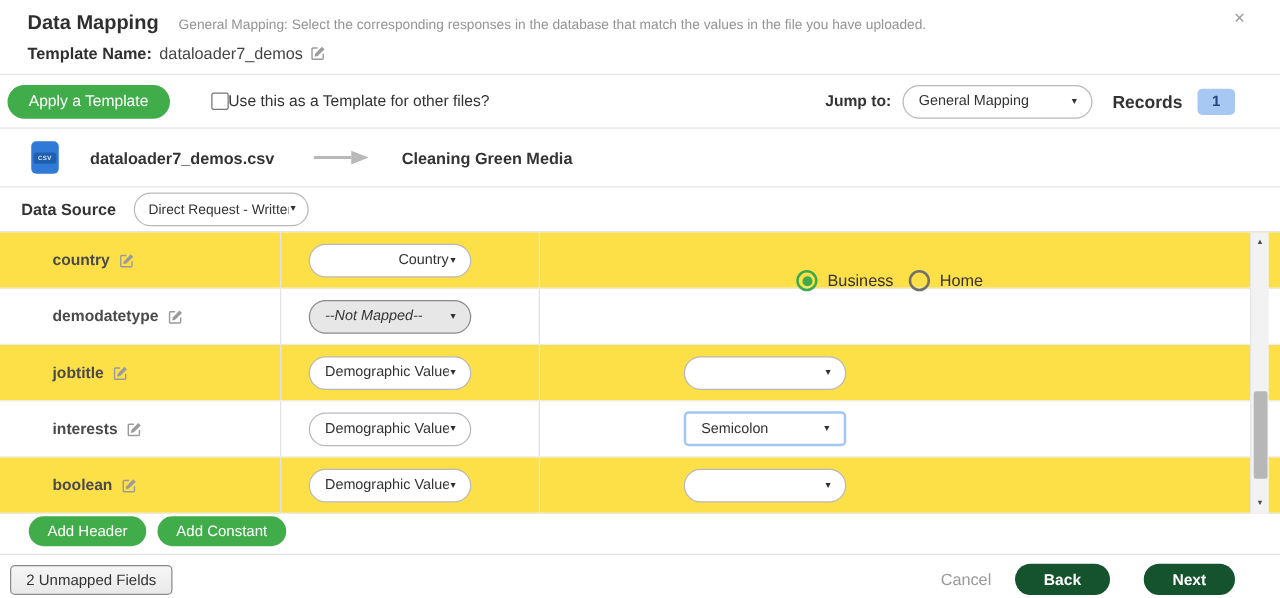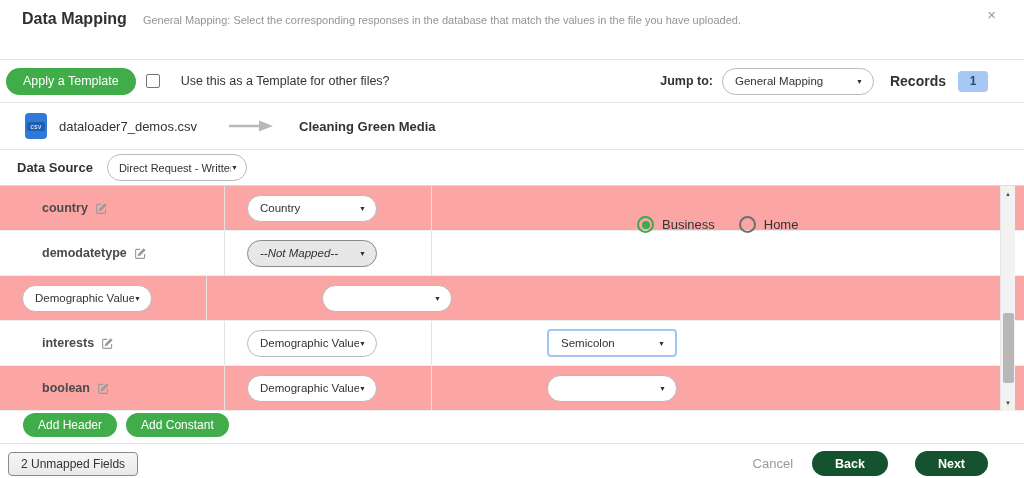--- a/index.html
+++ b/index.html
@@ -16,57 +16,57 @@
   .template-label { font-weight:bold; color:#2f2f2f; }
   .template-value { color:#444; }
 
   
   .edit-ic { width:13px; height:13px; display:inline-block; flex-shrink:0; }
   .caret { font-size:7px; color:#2f2f2f; flex-shrink:0; line-height:1; }
 
   
   .toolbar { height:43px; border-bottom:1px solid #e6e6e6; display:flex; align-items:center; padding:0 36px 0 6px; }
   .btn-green { background:#41ad4a; color:#fff; border:none; border-radius:999px; height:27px; padding:0 17px; font-size:12.5px; font-family:inherit; cursor:pointer; }
-  .chk-wrap { display:flex; align-items:center; gap:21px; margin-left:10px; }
+  .chk-wrap { display:flex; align-items:center; gap:0; margin-left:33px; }
   .checkbox { width:14px; height:14px; border:1px solid #757575; border-radius:2px; background:#fff; cursor:pointer; }
   .chk-label { font-size:12.5px; color:#333; }
   .tb-right { margin-left:auto; display:flex; align-items:center; }
   .jump-label { font-size:12.5px; font-weight:bold; margin-right:9px; }
   .pill-select { display:flex; align-items:center; height:27px; border:1px solid #b9b9b9; border-radius:14px; background:#fff; padding:0 10px 0 12px; font-size:11.5px; color:#333; cursor:pointer; white-space:nowrap; overflow:hidden; }
   .pill-select .txt { flex:1; overflow:hidden; }
   .jump-select { width:152px; margin-right:16px; }
   .records-label { font-size:14px; font-weight:bold; margin-right:12px; }
   .records-badge { width:30px; height:21px; background:#a7c8f2; color:#26477e; border-radius:4px; font-size:12px; font-weight:bold; display:flex; align-items:center; justify-content:center; }
 
   
   .file-row { height:47px; border-bottom:1px solid #e6e6e6; display:flex; align-items:center; padding-left:25px; }
   .csv-icon { width:22px; height:26px; background:#3079d6; border-radius:4px; position:relative; flex-shrink:0; }
   .csv-icon span { position:absolute; left:2px; right:2px; top:9px; height:9px; background:#1e5fb0; border-radius:2px; color:#fff; font-size:6.5px; display:flex; align-items:center; justify-content:center; letter-spacing:.5px; }
-  .file-name { font-size:13px; font-weight:normal; margin-left:12px; }
+  .file-name { font-size:13px; font-weight:bold; margin-left:25px; }
   .map-arrow { margin-left:32px; width:44px; height:12px; flex-shrink:0; }
   .target-name { font-size:13px; font-weight:bold; margin-left:26px; }
 
   
   .source-row { height:36px; border-bottom:1px solid #dcdcdc; display:flex; align-items:center; padding-left:17px; }
   .source-label { font-size:13px; font-weight:bold; margin-right:14px; }
   .source-select { width:140px; font-size:11px; padding:0 8px 0 11px; }
 
   
   .mtable { position:relative; height:225px; }
   .trow { height:45px; display:flex; border-bottom:1px solid #ececec; }
-  .trow.alt { background:#fca5a5; }
+  .trow.alt { background:#fde047;text-align:right; }
   .c1 { width:225px; border-right:1px solid #e3e3e3; display:flex; align-items:center; padding-left:42px; gap:7px; }
   .c1 .fname { font-size:12.5px; font-weight:bold; color:#4a4a4a; }
   .c2 { width:207px; border-right:1px solid #e3e3e3; display:flex; align-items:center; }
   .c2 .pill-select { width:130px; margin-left:22px; }
   .c3 { flex:1; display:flex; align-items:center; }
   .c3 .pill-select { width:130px; margin-left:115px;gap:39px; }
   .notmapped { background:#e7e7e7; border-color:#8a8a8a;font-style:italic; }
   .focus-select { border:2px solid #a3c7f5 !important; border-radius:4px !important; height:28px; }
-  .radio-group { display:flex; align-items:center; gap:24px; margin-left:205px;margin-top:33px; }
+  .radio-group { display:flex; align-items:center; gap:12px; margin-left:205px;margin-top:33px; }
   .radio-item { display:flex; align-items:center; gap:8px; font-size:13px; color:#333; cursor:pointer; }
   .radio { width:17px; height:17px; border-radius:50%; position:relative; flex-shrink:0; }
   .radio.sel { border:2px solid #3fa94d; }
   .radio.sel::after { content:""; position:absolute; inset:2.5px; border-radius:50%; background:#3fa94d; }
   .radio.unsel { border:2px solid #6f6f6f; }
 
   
   .sbar { position:absolute; top:0; bottom:0; right:9px; width:15px; background:#f2f2f2; border-left:1px solid #e6e6e6; }
   .sbar .arr { position:absolute; left:0; right:0; text-align:center; font-size:6px; color:#4a4a4a; cursor:pointer; }
   .arr-up { top:5px; }
@@ -87,20 +87,28 @@
 <body>
 
 <div class="app">
 
   <div class="header">
     <div class="title-row">
       <span class="page-title">Data Mapping</span>
       <span class="page-subtitle">General Mapping: Select the corresponding responses in the database that match the values in the file you have uploaded.</span>
     </div>
     <span class="close-x">×</span>
+    <div class="template-row">
+      <span class="template-label">Template Name:</span>
+      <span class="template-value">dataloader7_demos</span>
+      <svg class="edit-ic" viewBox="0 0 16 16">
+          <path d="M13 8.5V13a1 1 0 0 1-1 1H3a1 1 0 0 1-1-1V4a1 1 0 0 1 1-1h4.5" fill="none" stroke="#9b9b9b" stroke-width="1.4"></path>
+          <path d="M11.8 1.6l2.5 2.5-6.8 6.8-3 .6.6-3z" fill="#9b9b9b"></path>
+        </svg>
+    </div>
   </div>
 
   <div class="toolbar">
     <button class="btn-green">Apply a Template</button>
     <div class="chk-wrap">
       <span class="checkbox"></span>
       <span class="chk-label">Use this as a Template for other files?</span>
     </div>
     <div class="tb-right">
       <span class="jump-label">Jump to:</span>
@@ -174,20 +182,27 @@
       <div class="c2">
         <div class="pill-select notmapped">
           <span class="txt">--Not Mapped--</span>
           <span class="caret">▼</span>
         </div>
       </div>
       <div class="c3"></div>
     </div>
 
     <div class="trow alt">
+      <div class="c1">
+        <span class="fname">jobtitle</span>
+        <svg class="edit-ic" viewBox="0 0 16 16">
+            <path d="M13 8.5V13a1 1 0 0 1-1 1H3a1 1 0 0 1-1-1V4a1 1 0 0 1 1-1h4.5" fill="none" stroke="#9b9b9b" stroke-width="1.4"></path>
+            <path d="M11.8 1.6l2.5 2.5-6.8 6.8-3 .6.6-3z" fill="#9b9b9b"></path>
+          </svg>
+      </div>
       <div class="c2">
         <div class="pill-select">
           <span class="txt">Demographic Value</span>
           <span class="caret">▼</span>
         </div>
       </div>
       <div class="c3">
         <div class="pill-select">
           <span class="txt"></span>
           <span class="caret">▼</span>

